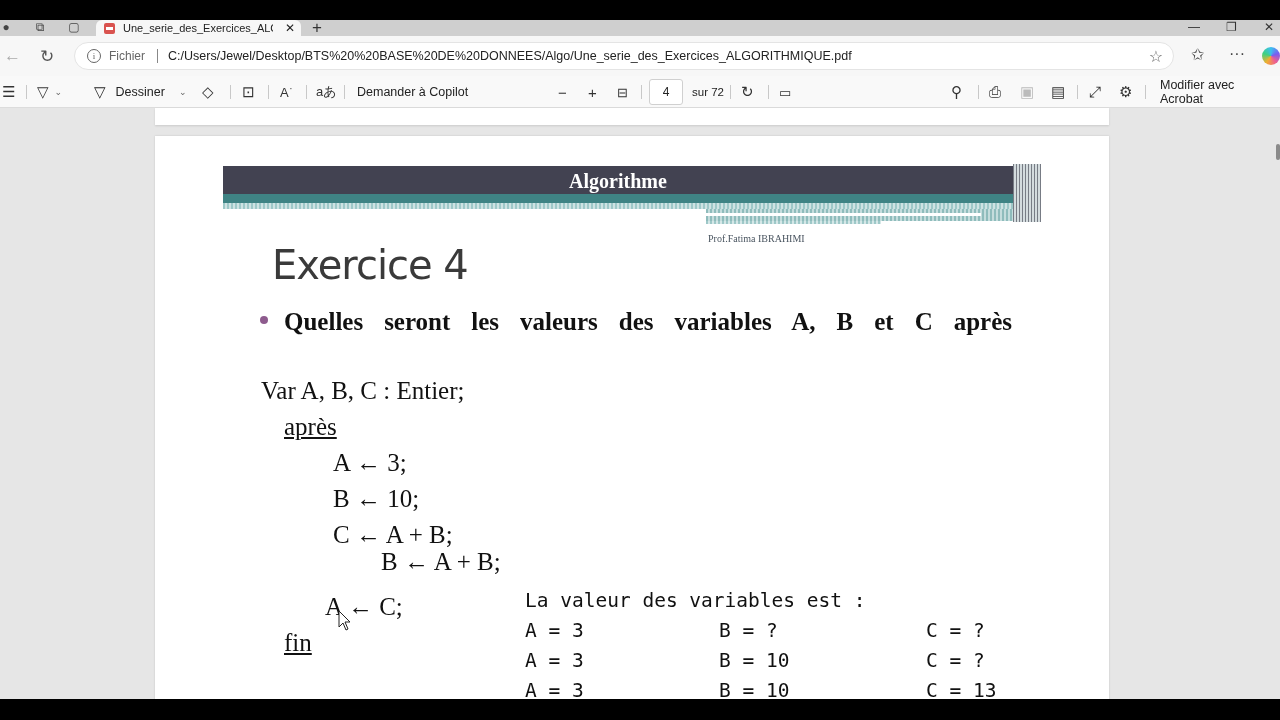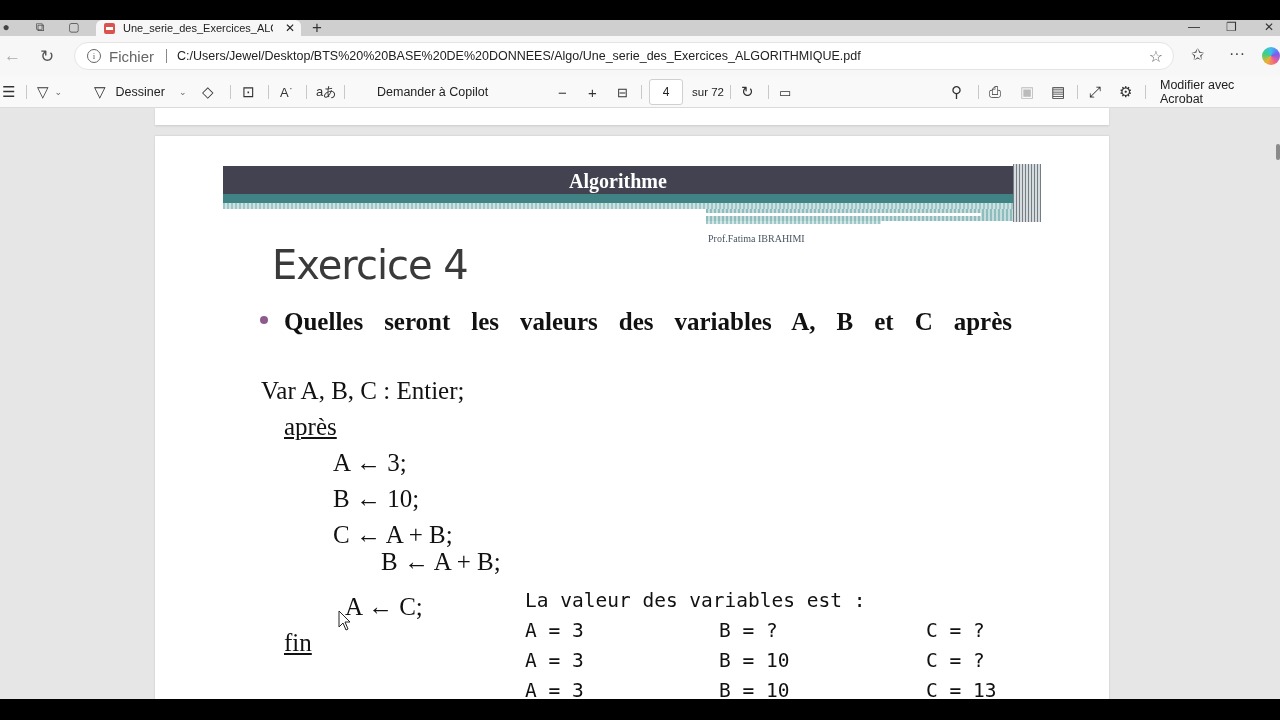--- a/index.html
+++ b/index.html
@@ -16,21 +16,21 @@
   .tab .tlabel { font-size: 11px; color: #222; white-space: nowrap; overflow: hidden; width: 150px; }
   .tab .tclose { font-size: 12px; color: #222; margin-left: 12px; }
   .newtab { position: absolute; left: 312px; top: -2px; font-size: 17px; color: #333; }
   .winctl { position: absolute; top: 0; font-size: 12px; color: #333; }
 
   
   .addrrow { position: absolute; left: 0; top: 16px; width: 1280px; height: 40px; background: #f7f7f7; }
   .navic { position: absolute; top: 10px; font-size: 17px; color: #555; }
   .omnibox { position: absolute; left: 74px; top: 6px; width: 1100px; height: 28px; background: #fff; border-radius: 14px; border: 1px solid #e4e4e4; display: flex; align-items: center; padding-left: 12px; }
   .omnibox .info { width: 14px; height: 14px; border: 1.4px solid #666; border-radius: 50%; font-size: 9px; color: #666; display: flex; align-items: center; justify-content: center; margin-right: 8px; font-family: "Liberation Serif", serif; }
-  .omnibox .fichier { font-size: 15px; color: #666; }
+  .omnibox .fichier { font-size: 12px; color: #666; }
   .omnibox .sep { width: 1px; height: 14px; background: #888; margin: 0 10px 0 12px; }
   .omnibox .url { font-size: 12.5px; color: #222; white-space: nowrap; }
   .omnibox .star { position: absolute; right: 10px; top: 4px; font-size: 16px; color: #666; }
   .rightic { position: absolute; top: 9px; font-size: 16px; color: #444; }
   .copilot { position: absolute; left: 1262px; top: 11px; width: 18px; height: 18px; border-radius: 50%; background: conic-gradient(#3cc0f0, #7a5cf0, #f06090, #f0b030, #40d080, #3cc0f0); }
 
   
   .pdfbar { position: absolute; left: 0; top: 56px; width: 1280px; height: 32px; background: #f9f9f9; border-bottom: 1px solid #dcdcdc; }
   .pb { position: absolute; top: 0; height: 32px; display: flex; align-items: center; font-size: 12.5px; color: #222; }
   .pb.ic { color: #333; font-size: 15px; }
@@ -114,21 +114,21 @@
           <span class="chev" style="margin-left:14px;">⌄</span>
         </span>
     <span class="pb ic" style="left:202px;">◇</span>
     <span class="vsep" style="left:230px;"></span>
     <span class="pb ic" style="left:242px;">⊡</span>
     <span class="vsep" style="left:268px;"></span>
     <span class="pb ic" style="left:280px;font-size:13px;">A͘</span>
     <span class="vsep" style="left:306px;"></span>
     <span class="pb ic" style="left:316px;font-size:13px;">aあ</span>
     <span class="vsep" style="left:344px;"></span>
-    <span class="pb" style="left:377px;">Demander à Copilot</span>
+    <span class="pb" style="left:357px;">Demander à Copilot</span>
 
     <span class="pb ic" style="left:558px;">−</span>
     <span class="pb ic" style="left:588px;">+</span>
     <span class="pb ic" style="left:617px;font-size:13px;">⊟</span>
     <span class="vsep" style="left:641px;"></span>
     <div class="pagebox">4</div>
     <span class="pb" style="left:692px;font-size:11.5px;">sur 72</span>
     <span class="vsep" style="left:730px;"></span>
     <span class="pb ic" style="left:741px;">↻</span>
     <span class="vsep" style="left:768px;"></span>
@@ -166,21 +166,21 @@
       <div class="question">
         <span class="q1">Quelles seront les valeurs des variables A, B et C après</span>
       </div>
 
       <div class="code" style="left:106px;top:241px;">Var A, B, C : Entier;</div>
       <div class="code u" style="left:129px;top:277px;">après</div>
       <div class="code" style="left:178px;top:313px;">A ← 3;</div>
       <div class="code" style="left:178px;top:349px;">B ← 10;</div>
       <div class="code" style="left:178px;top:385px;">C ← A + B;</div>
       <div class="code" style="left:178px;top:412px;margin-left:48px;">B ← A + B;</div>
-      <div class="code" style="left:190px;top:457px;text-align:right;">A ← C;</div>
+      <div class="code" style="left:170px;top:457px;text-align:right;">A ← C;</div>
       <div class="code u" style="left:129px;top:493px;">fin</div>
 
       <svg class="cursor" viewBox="0 0 14 22">
         <path d="M1 1 L1 17 L5 13 L8 20 L10 19 L7 12 L12 12 Z" fill="#fff" stroke="#222" stroke-width="1"></path>
       </svg>
 
       <div class="console">
         <div class="crow" style="left:0;top:0;">La valeur des variables est :</div>
 
         <div class="crow" style="left:0;top:30px;">A = 3</div>

